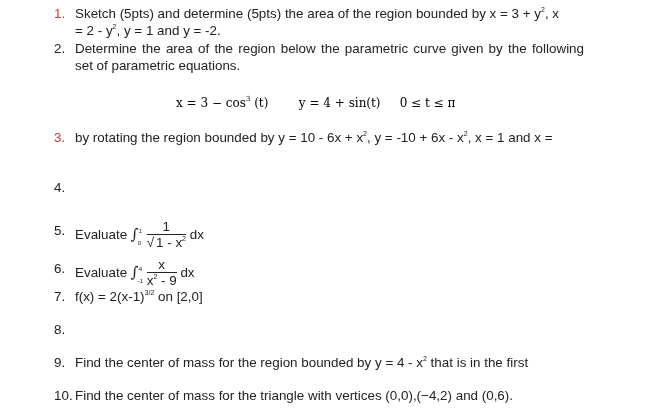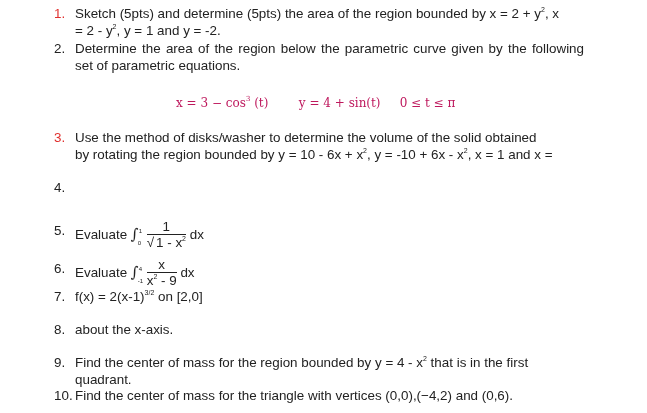--- a/index.html
+++ b/index.html
@@ -9,55 +9,54 @@
     color: #222222; font-size: 13.4px;
   }
   .item { position: absolute; left: 54px; width: 530px; line-height: 16.6px; }
   .num { position: absolute; left: 0; top: 0; width: 20px; }
   .num.red { color: #e0302e; }
   .body { margin-left: 21px; }
   .just { text-align: justify; text-align-last: left; }
   sup { font-size: 7px; vertical-align: 6px; line-height: 0; }
   .eq {
     position: absolute; top: 96px; left: 176px;
-    font-family: "DejaVu Serif", "Liberation Serif", serif; font-size: 12px; color: #be185d;
+    font-family: "DejaVu Serif", "Liberation Serif", serif; font-size: 12px; color: #000000;
     white-space: pre;
   }
   .eq span { margin-right: 0; }
   .int { font-family: "DejaVu Serif", serif; font-size: 15px; }
   .lims { display: inline-block; position: relative; width: 8px; height: 16px; vertical-align: -3px; }
   .lims .hi { position: absolute; top: -3px; left: 0; font-size: 6px; }
   .lims .lo { position: absolute; top: 9px; left: -1px; font-size: 6px; }
   .frac { display: inline-block; text-align: center; vertical-align: middle; position: relative; top: -1px; }
   .frac .n { display: block; border-bottom: 1px solid #222; padding: 0 2px; line-height: 15px; }
   .frac .d { display: block; line-height: 15px; }
   .sqrt { border-top: 1px solid #222; padding-left: 2px; }
 </style>
 </head>
 <body>
 
 <div class="item" style="top:6px;">
   <span class="num red">1.</span>
   <div class="body">
-    <div><span>Sketch (5pts) and determine (5pts) the area of the region bounded by x = 2 + y</span><sup>2</sup><span>, x</span></div>
+    <div><span>Sketch (5pts) and determine (5pts) the area of the region bounded by x = 3 + y</span><sup>2</sup><span>, x</span></div>
     <div><span>= 2 - y</span><sup>2</sup><span>, y = 1 and y = -2.</span></div>
   </div>
 </div>
 
 <div class="item" style="top:41px;">
   <span class="num">2.</span>
   <div class="body just">Determine the area of the region below the parametric curve given by the following set of parametric equations.</div>
 </div>
 
 <div class="eq"><span><span>x = 3 − cos</span><sup>3</sup><span> (t)</span></span>        <span>y = 4 + sin(t)</span>     <span>0 ≤ t ≤ π</span></div>
 
 <div class="item" style="top:130px;">
   <span class="num red">3.</span>
   <div class="body">
-    <div>Use the method of disks/washer to determine the volume of the solid obtained</div>
     <div><span>by rotating the region bounded by y = 10 - 6x + x</span><sup>2</sup><span>, y = -10 + 6x - x</span><sup>2</sup><span>, x = 1 and x =</span></div>
   </div>
 </div>
 
 <div class="item" style="top:180px;">
   <span class="num">4.</span>
   <div class="body">
   </div>
 </div>
 
@@ -82,28 +81,26 @@
 <div class="item" style="top:289px;">
   <span class="num">7.</span>
   <div class="body">
     <div><span>f(x) = 2(x-1)</span><sup>3/2</sup><span> on [2,0]</span></div>
   </div>
 </div>
 
 <div class="item" style="top:322px;">
   <span class="num">8.</span>
   <div class="body">
-    <div>about the x-axis.</div>
   </div>
 </div>
 
 <div class="item" style="top:355px;">
   <span class="num">9.</span>
   <div class="body">
     <div><span>Find the center of mass for the region bounded by y = 4 - x</span><sup>2</sup><span> that is in the first</span></div>
-    <div>quadrant.</div>
   </div>
 </div>
 
 <div class="item" style="top:388px;">
   <span class="num">10.</span>
   <div class="body">Find the center of mass for the triangle with vertices (0,0),(−4,2) and (0,6).</div>
 </div>
 
 </body></html>

